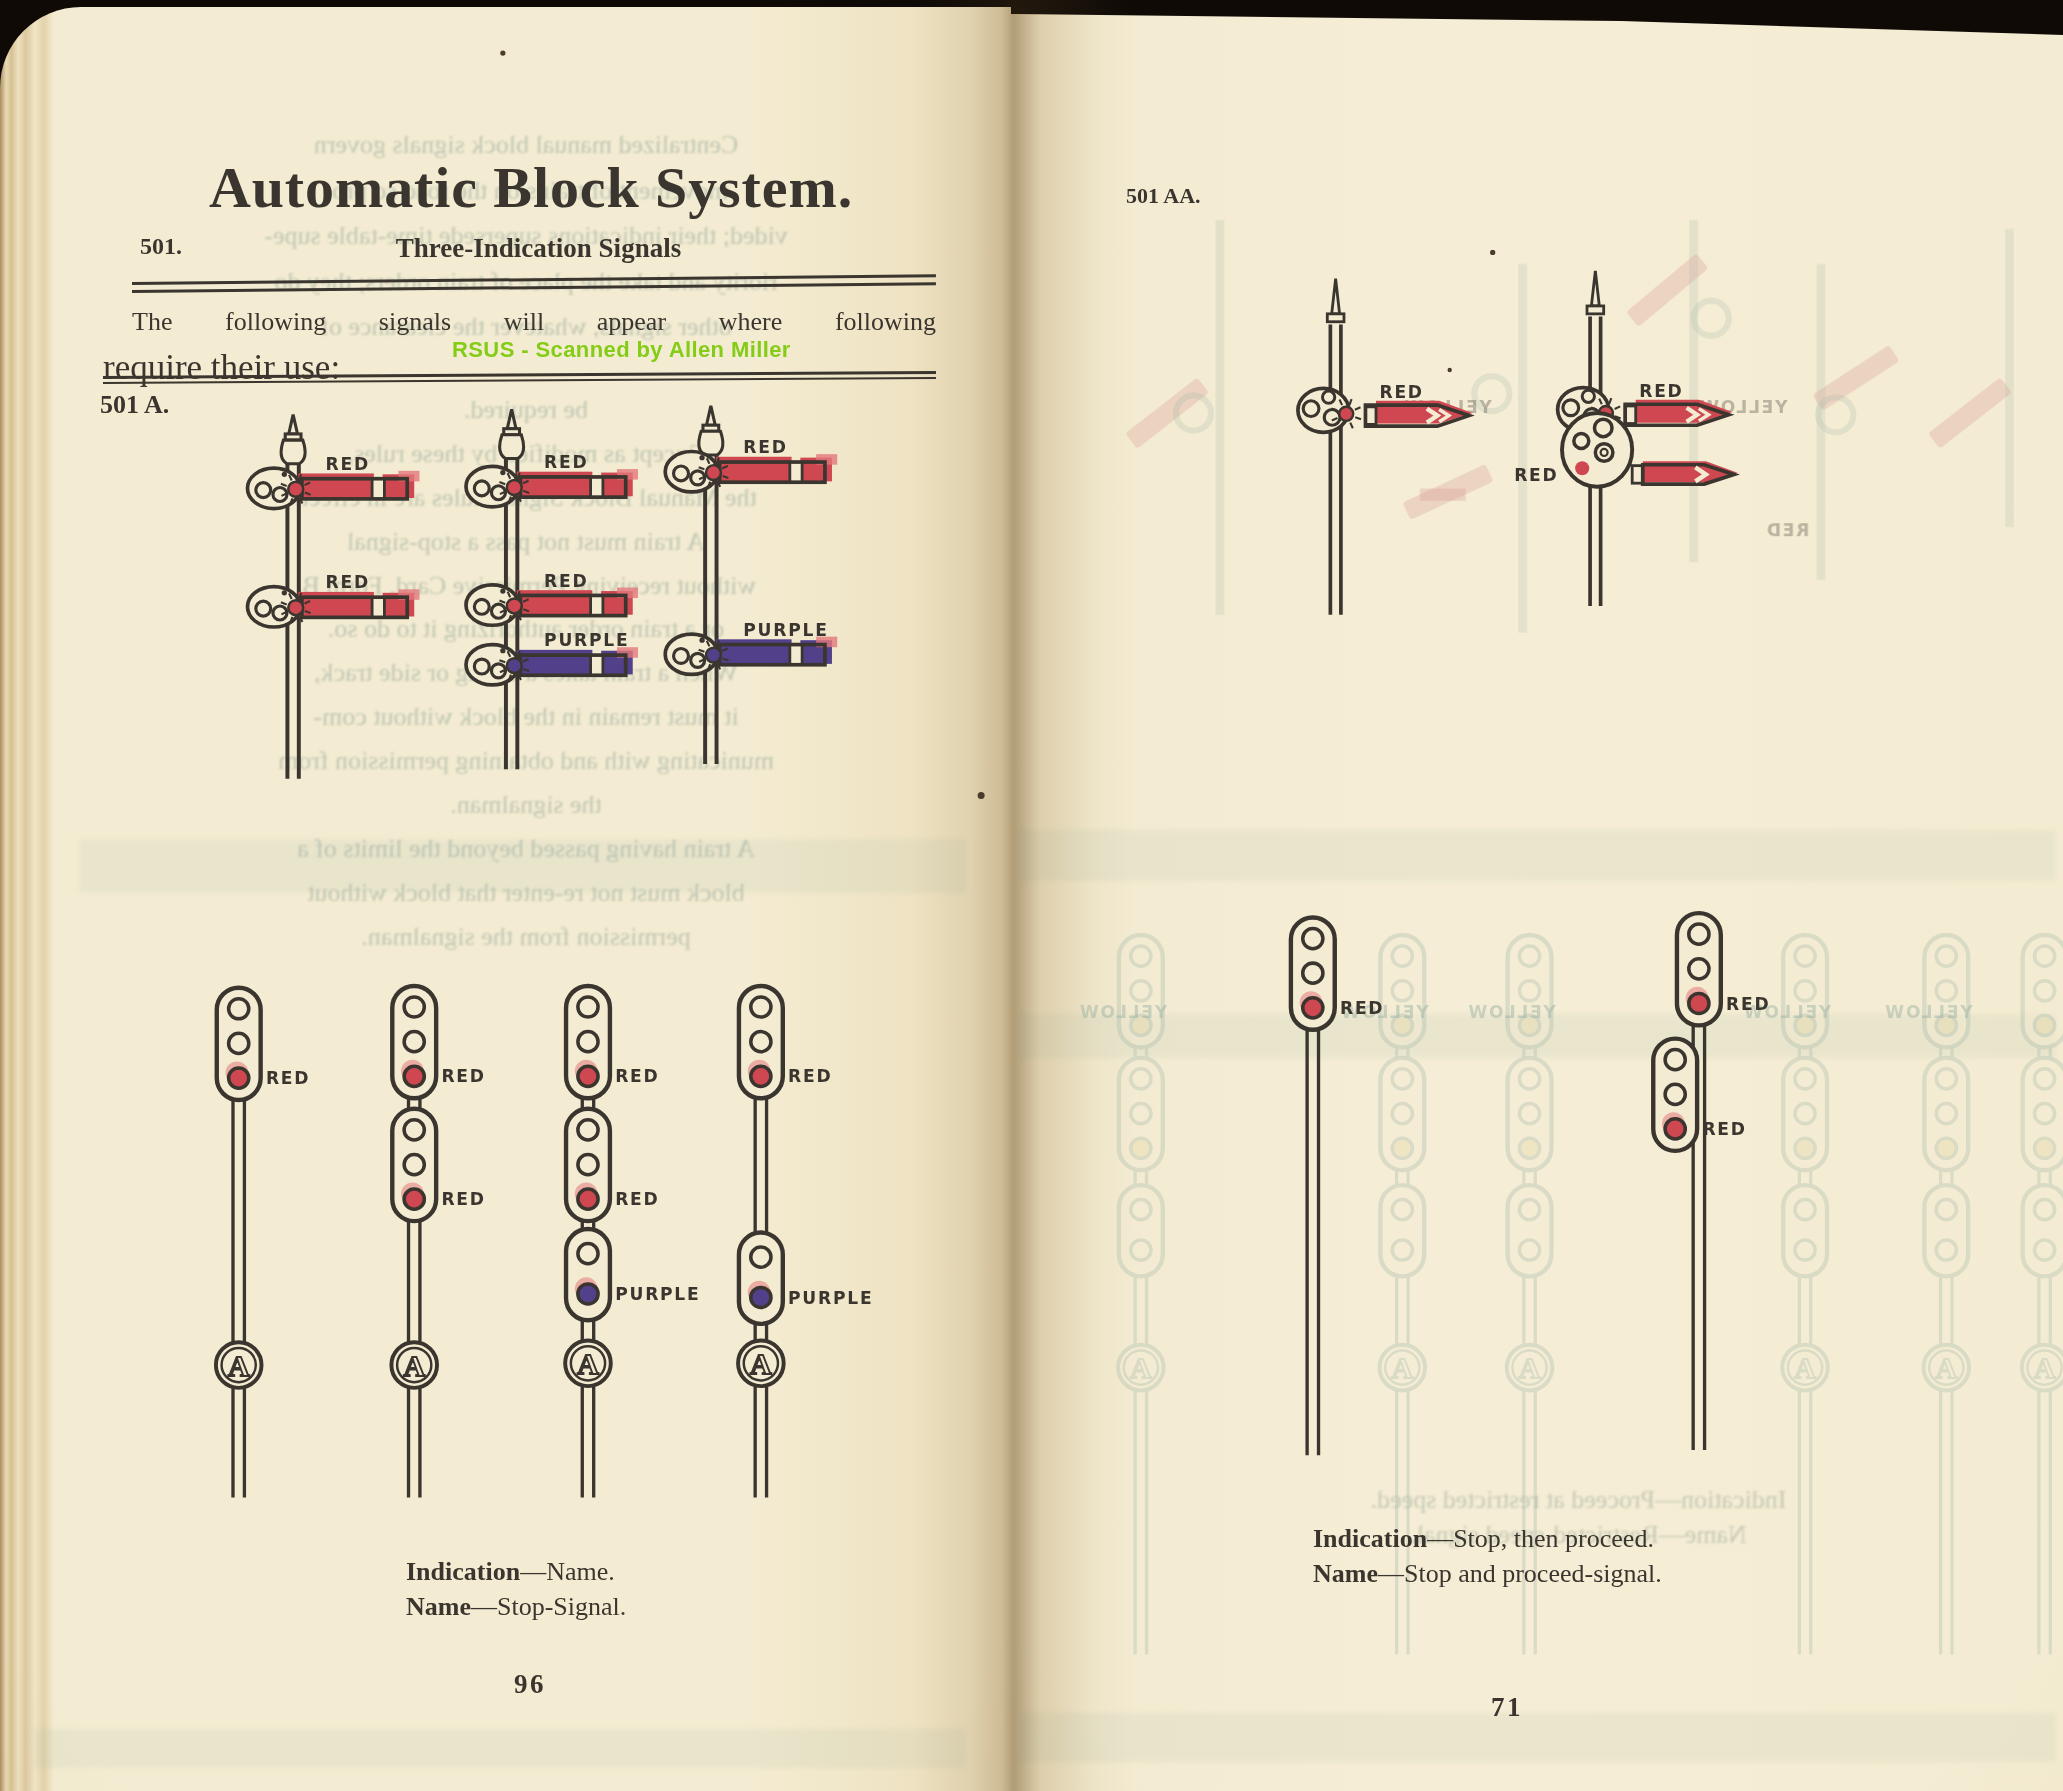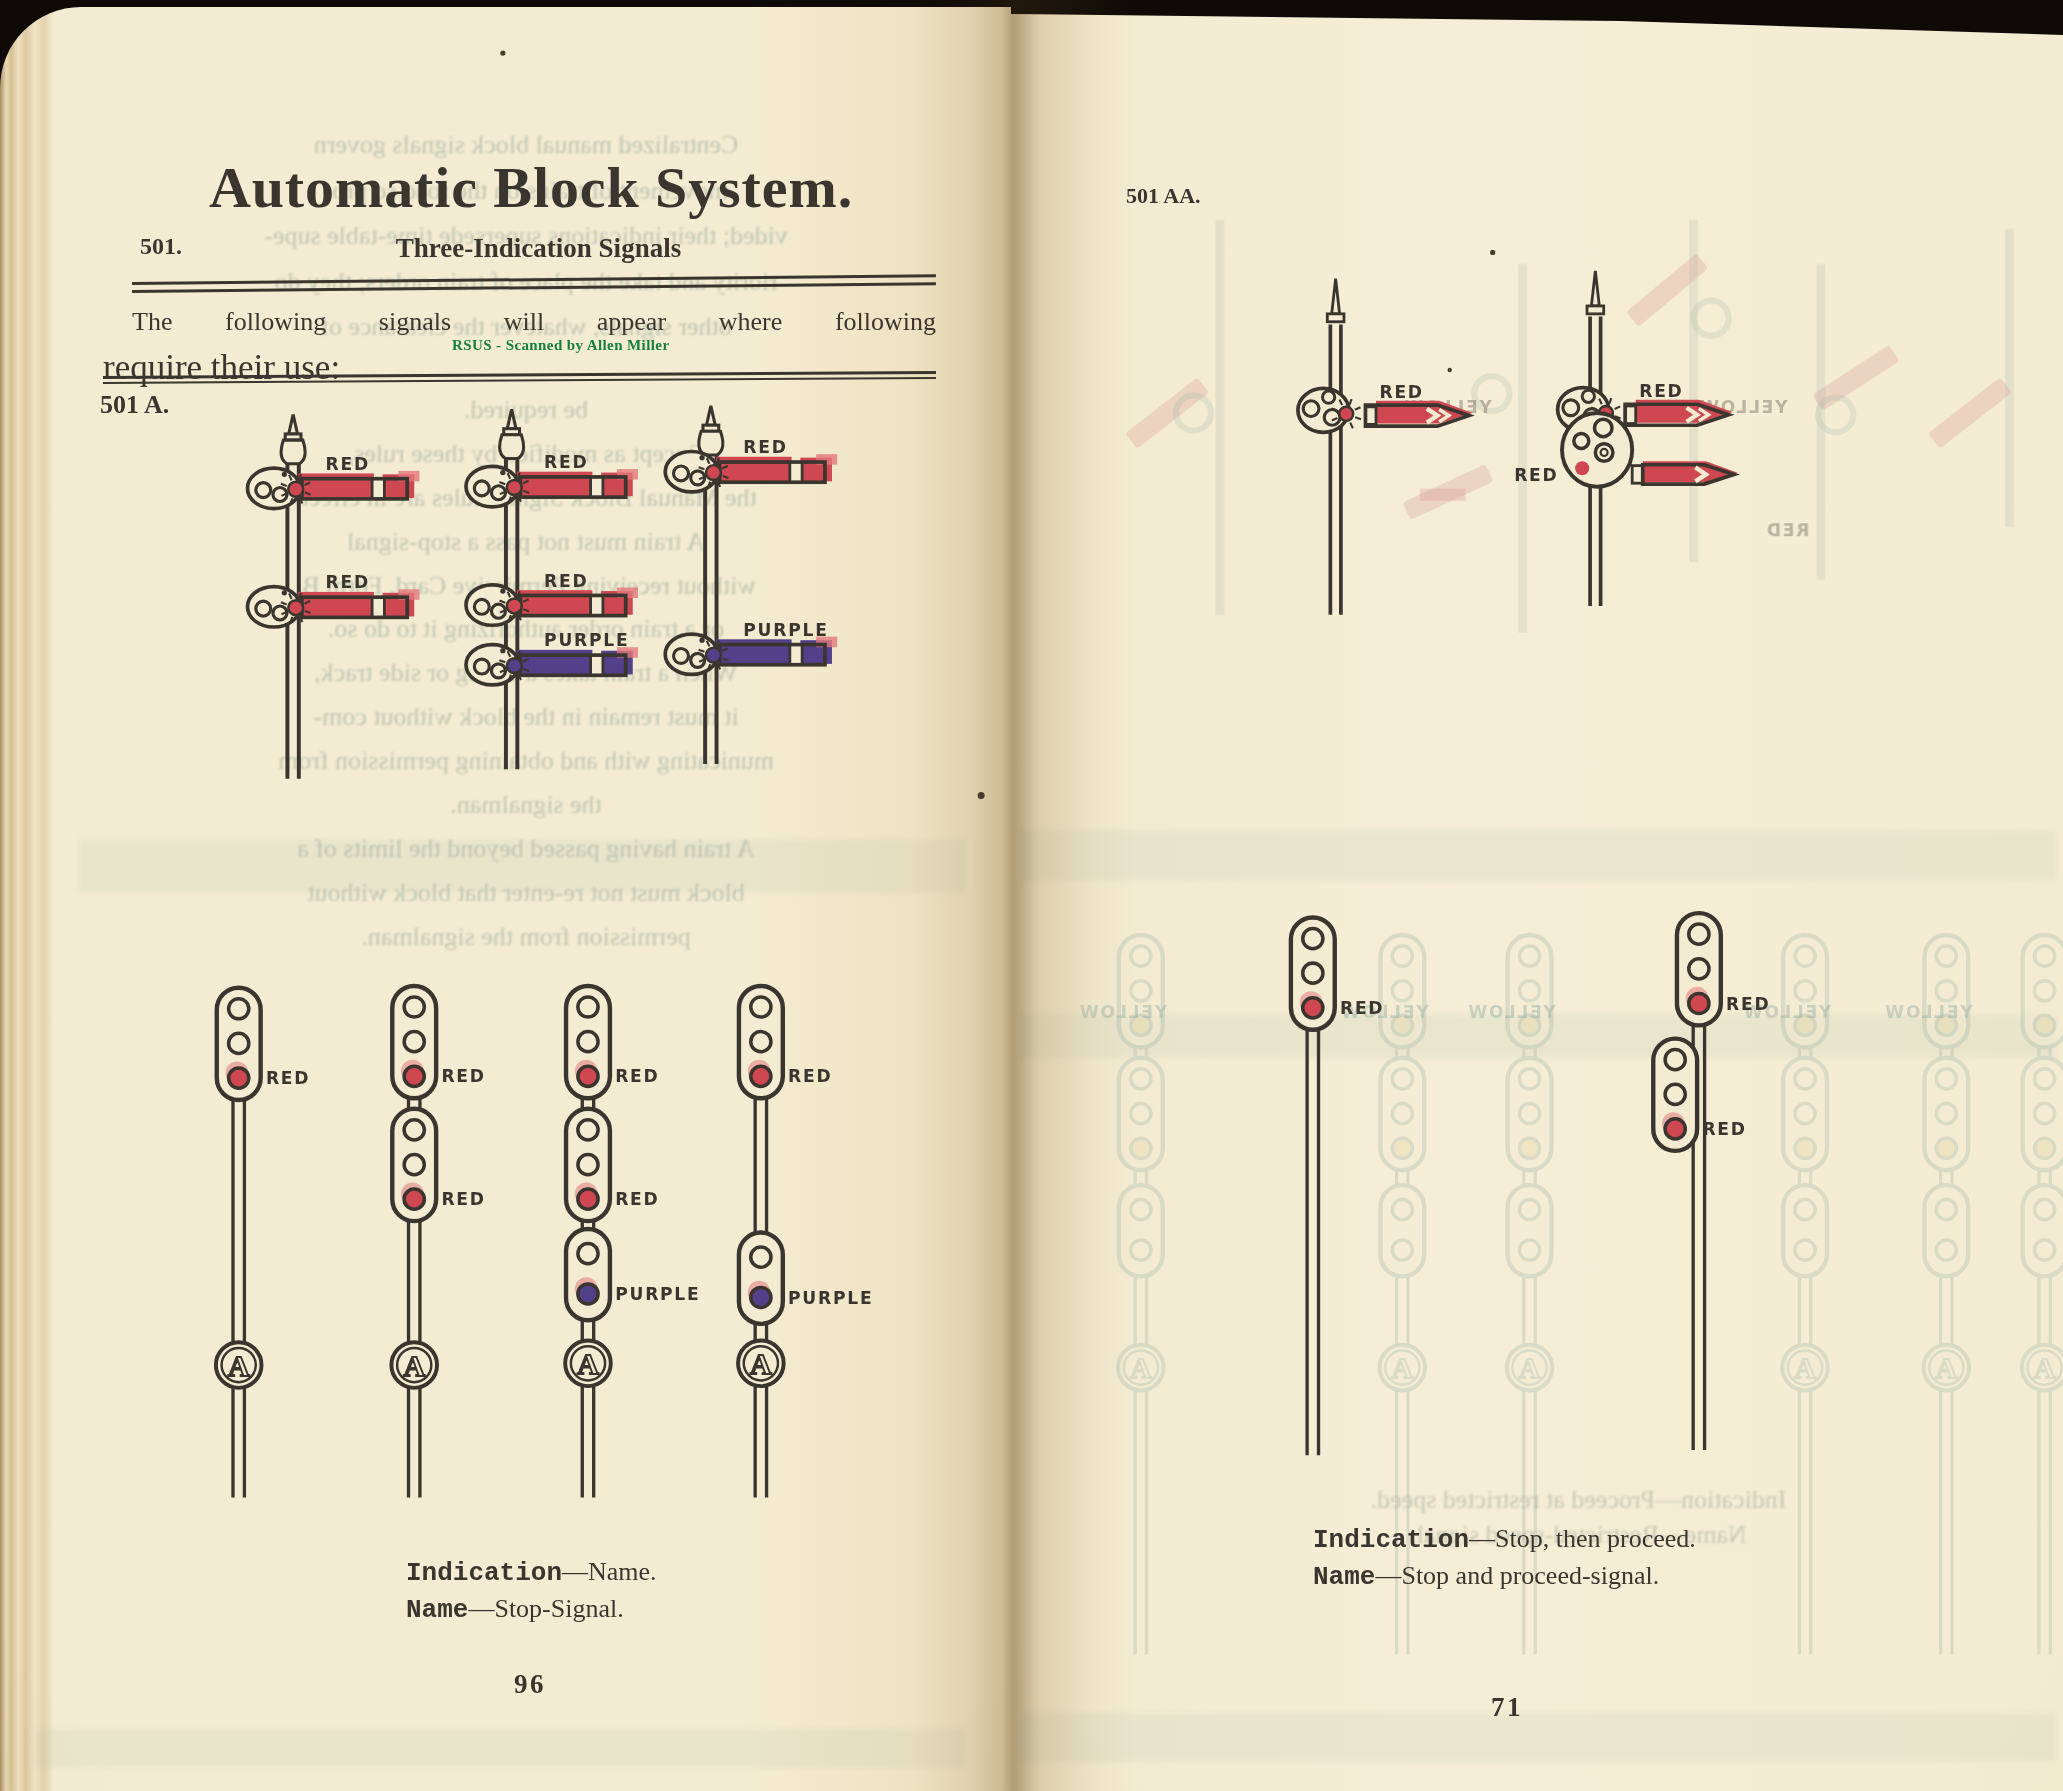--- a/index.html
+++ b/index.html
@@ -27,28 +27,28 @@
 
   
   .abs{position:absolute;}
   #title{left:136px;top:154px;width:790px;text-align:center;
      font-size:58px;font-weight:bold;letter-spacing:0.9px;white-space:nowrap;}
   #rule-no{left:140px;top:233px;font-size:24px;font-weight:bold;}
   #rule-heading{left:140px;top:233px;width:797px;text-align:center;font-size:27px;font-weight:bold;}
   .hrule{position:absolute;background:#3a352e;height:2.6px;transform-origin:left center;}
   #intro-1{left:132px;top:307px;width:804px;font-size:26px;text-align:justify;text-align-last:justify;white-space:nowrap;}
   #intro-2{left:103px;top:348px;font-size:35px;}
-  #stamp{left:452px;top:337px;font-family:Liberation Serif, serif;
-     font-size:15px;font-weight:bold;color:#15803d;letter-spacing:0.4px;}
+  #stamp{left:452px;top:337px;font-family:Liberation Sans, sans-serif;
+     font-size:22px;font-weight:bold;color:#84cc16;letter-spacing:0.4px;}
   #fig-label-left{left:100px;top:390px;font-size:26px;font-weight:bold;}
   #fig-label-right{left:1126px;top:183px;font-size:22px;font-weight:bold;}
   .caption{font-size:26px;line-height:35px;white-space:nowrap;}
   #caption-left{left:406px;top:1554px;}
   #caption-right{left:1313px;top:1521px;}
-  .caption b{font-weight:bold;font-family:Liberation Mono, monospace;}
+  .caption b{font-weight:bold;}
   .pagenum{font-size:27px;font-weight:bold;letter-spacing:2.6px;}
   #pagenum-left{left:514px;top:1669px;}
   #pagenum-right{left:1491px;top:1692px;}
 
   
   .ghost-line{position:absolute;left:104px;width:844px;text-align:center;font-size:26px;
      color:rgba(128,154,141,.45);transform:scaleX(-1);filter:blur(1.1px);white-space:nowrap;}
   .ghost-line.right{left:1289px;width:579px;color:rgba(130,150,138,.40);}
   .ghost-band{position:absolute;pointer-events:none;background:rgba(164,182,160,.13);filter:blur(2.6px);}
   svg{position:absolute;top:0;}

